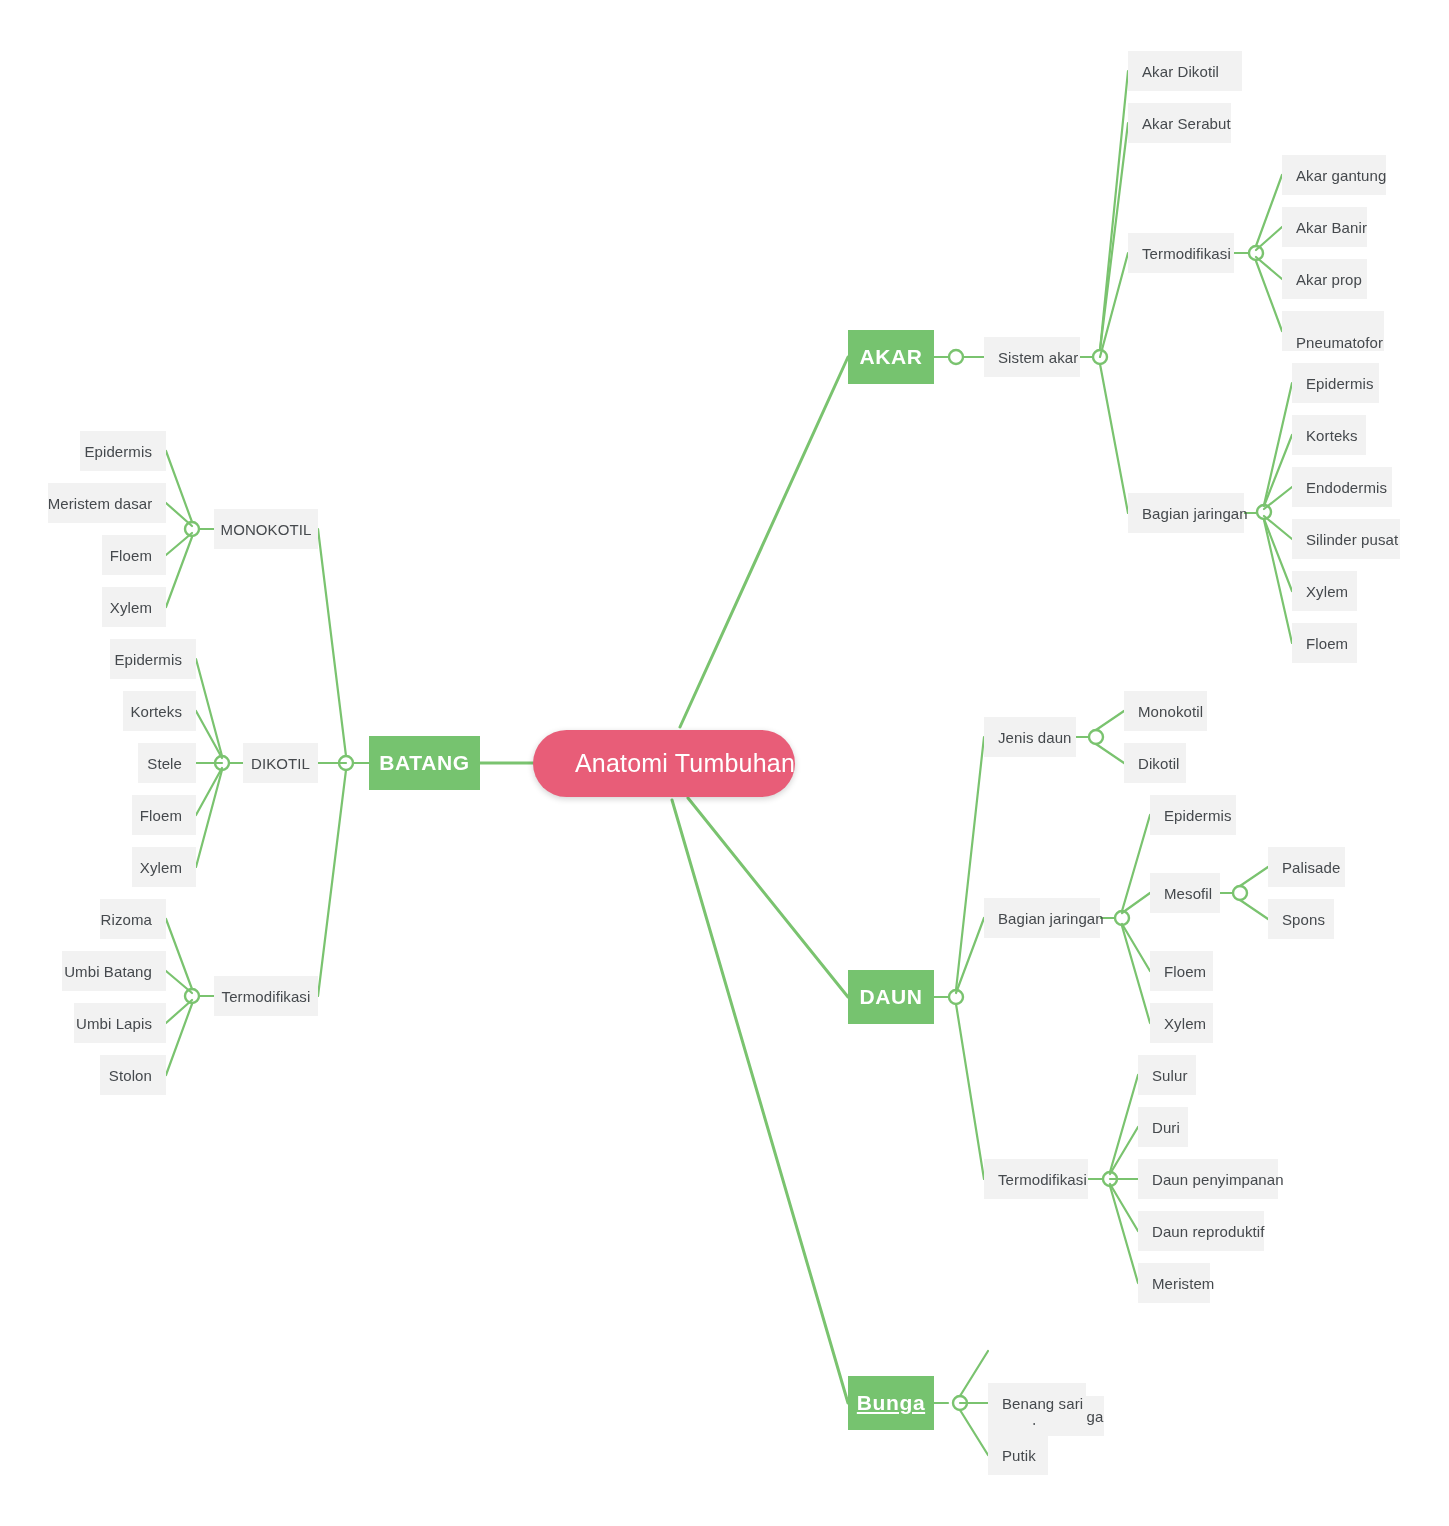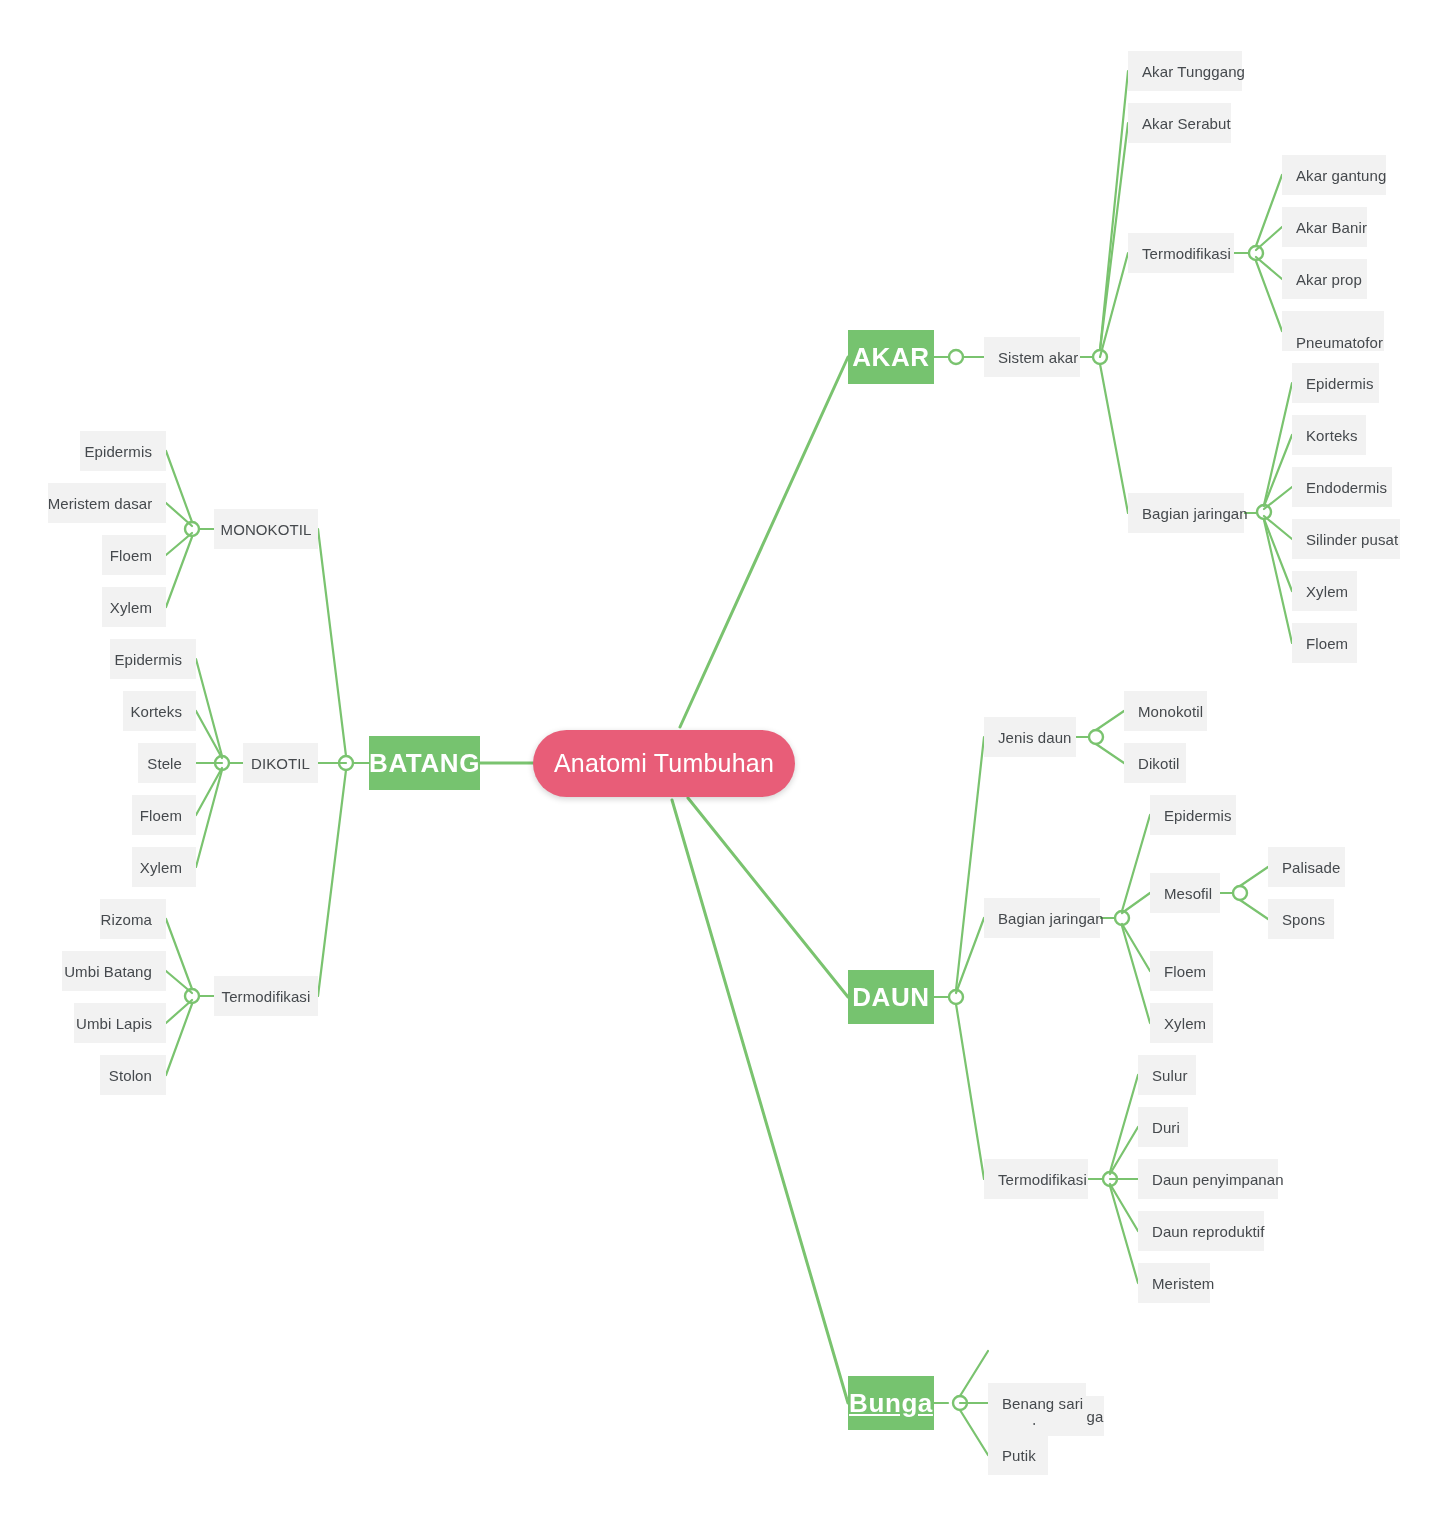--- a/index.html
+++ b/index.html
@@ -61,31 +61,31 @@
     justify-content: center;
   }
   .branch-box {
     position: absolute;
     box-sizing: border-box;
     display: flex;
     align-items: center;
     justify-content: center;
     background: #76c36f;
     color: #ffffff;
-    font-size: 26px;
+    font-size: 21px;
     font-weight: bold;
     letter-spacing: 0.6px;
     white-space: nowrap;
   }
   .root-box {
     position: absolute;
     box-sizing: border-box;
     display: flex;
     align-items: center;
-    justify-content: center;
+    justify-content: flex-end;
     background: #e85d78;
     color: #ffffff;
     font-size: 25px;
     border-radius: 40px;
     white-space: nowrap;
     box-shadow: 0 2px 6px rgba(0,0,0,0.18);
     letter-spacing: 0.2px;
   }
 </style>
 </head>
@@ -198,21 +198,21 @@
   <span>Anatomi Tumbuhan</span>
 </div>
 
 <div class="branch-box" style="left:848px; top:330px; width:86px; height:54px;">
   <span>AKAR</span>
 </div>
 <div class="node-box right" style="left:984px; top:337px; width:96px; height:40px;">
   <span>Sistem akar</span>
 </div>
 <div class="node-box right" style="left:1128px; top:51px; width:114px; height:40px;">
-  <span>Akar Tunggang</span>
+  <span>Akar Dikotil</span>
 </div>
 <div class="node-box right" style="left:1128px; top:103px; width:103px; height:40px;">
   <span>Akar Serabut</span>
 </div>
 <div class="node-box right" style="left:1128px; top:233px; width:106px; height:40px;">
   <span>Termodifikasi</span>
 </div>
 <div class="node-box right" style="left:1282px; top:155px; width:104px; height:40px;">
   <span>Akar gantung</span>
 </div>

